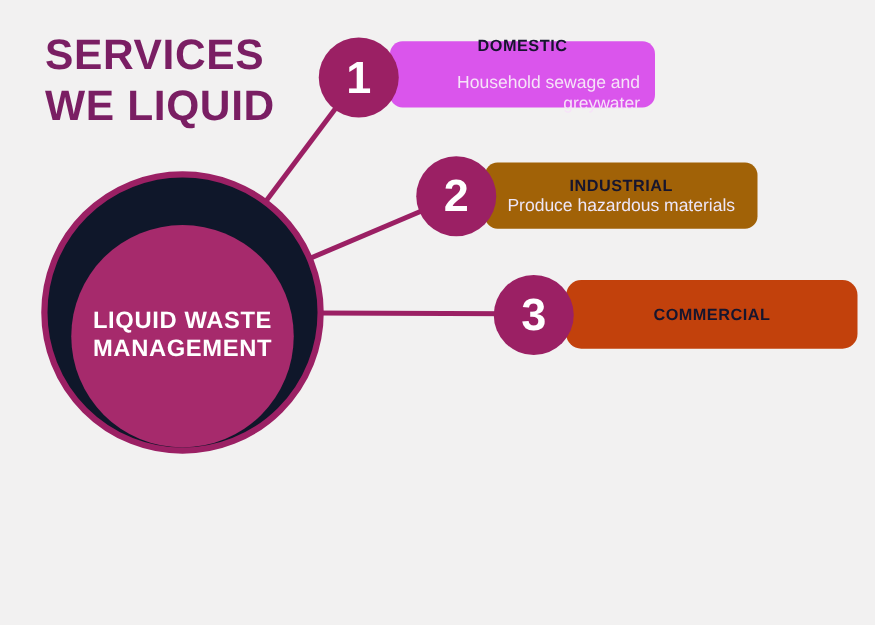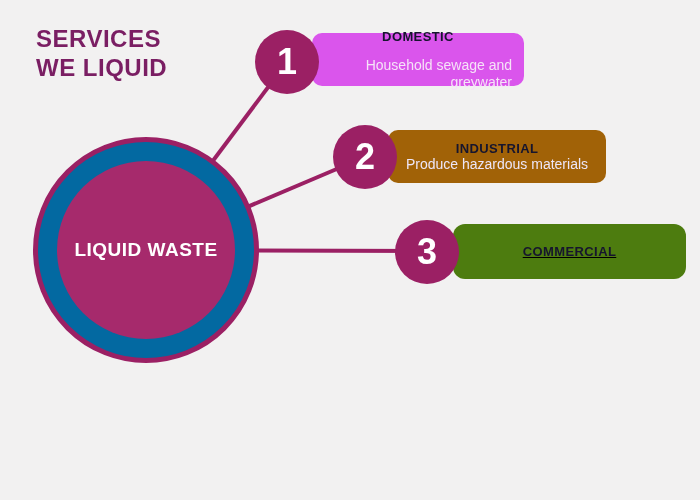--- a/index.html
+++ b/index.html
@@ -12,31 +12,31 @@
     width:700px;height:500px;
     background:#F2F1F1;
     overflow:hidden;
   }
   .connectors{
     position:absolute;left:0;top:0;width:700px;height:500px;
     z-index:1;
   }
   .title{
     position:absolute;left:36px;top:24px;margin:0;
-    font-size:24px;font-weight:bold;letter-spacing:.5px;
+    font-size:34px;font-weight:bold;letter-spacing:.5px;
     color:#7A1E63;line-height:1.22;
     z-index:4;
   }
   .title span{display:block;}
   .ring{
     position:absolute;left:33px;top:137px;
     width:226px;height:226px;box-sizing:border-box;
     border:5px solid #9B2064;border-radius:50%;
-    background:#0369a1;
-    display:flex;align-items:center;justify-content:center;
+    background:#0f172a;
+    display:flex;align-items:flex-end;justify-content:center;
     z-index:2;
   }
   .center-circle{
     width:178px;height:178px;border-radius:50%;
     background:#A62A6C;
     display:flex;align-items:center;justify-content:center;
   }
   .center-text{
     color:#FFFFFF;font-weight:bold;font-size:19px;
     letter-spacing:.5px;line-height:1.2;text-align:center;
@@ -82,35 +82,36 @@
 
   <h1 class="title">
     <span>SERVICES</span>
     <span>WE LIQUID</span>
   </h1>
 
   <div class="ring">
     <div class="center-circle">
       <div class="center-text">
         <span>LIQUID WASTE</span>
+        <span>MANAGEMENT</span>
       </div>
     </div>
   </div>
 
   <div class="card card1" style="background: rgb(218, 85, 236);">
     <div class="card-heading">DOMESTIC</div>
     <div class="card-desc" style="color: rgb(246, 227, 248);">Household sewage and greywater</div>
   </div>
 
   <div class="card card2" style="background: #a16207;">
     <div class="card-heading">INDUSTRIAL</div>
     <div class="card-desc" style="color: rgb(237, 230, 248);">Produce hazardous materials</div>
   </div>
 
-  <div class="card card3" style="background: #4d7c0f; text-decoration: underline;">
+  <div class="card card3" style="background: #c2410c;">
     <div class="card-heading">COMMERCIAL</div>
   </div>
 
   <div class="badge badge1">
     <span>1</span>
   </div>
   <div class="badge badge2">
     <span>2</span>
   </div>
   <div class="badge badge3">

